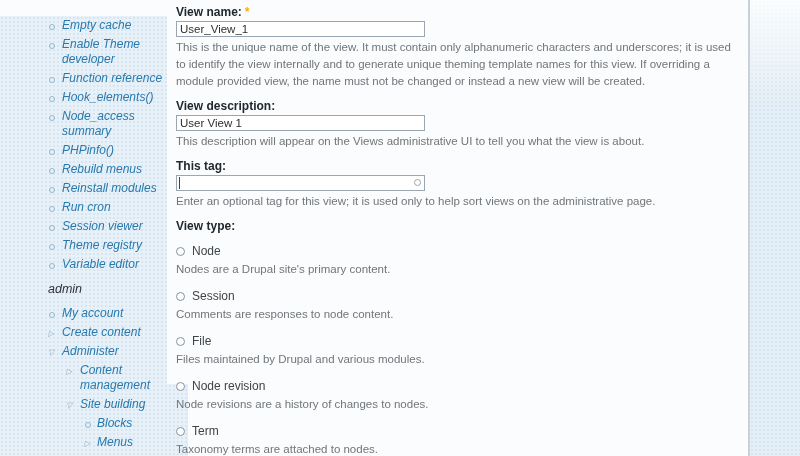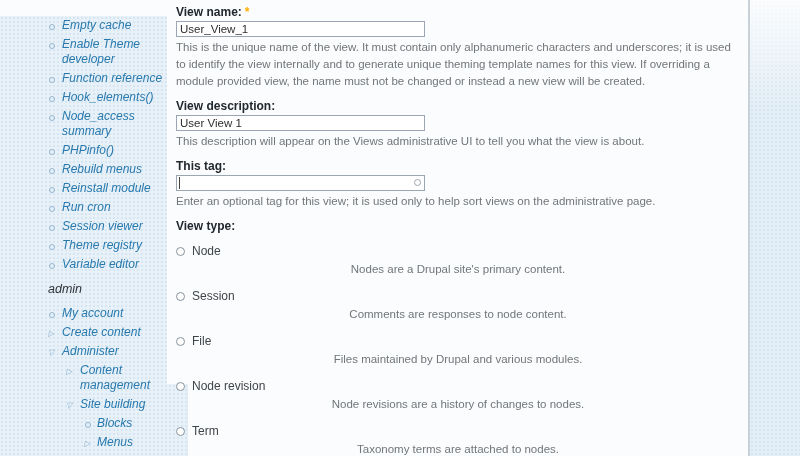--- a/index.html
+++ b/index.html
@@ -72,21 +72,21 @@
   .caret { position:absolute; left:3px; top:2px; width:1px; height:12px; background:#444; }
 
   .option { margin-top:11px; }
   .opt-row { line-height:15px; cursor:default; }
   .radio {
     display:inline-block; width:9px; height:9px; margin-right:7px;
     border:1px solid #87939e; border-radius:50%; background:#fdfdfd;
     vertical-align:-1px; position:relative;
   }
   .opt-label { color:#3f4449; }
-  .option .fhelp { margin-top:2px;text-align:center; }
+  .option .fhelp { margin-top:2px; }
 
   
   .right-strip {
     position:absolute; left:748px; top:0; width:52px; height:456px;
     border-left:2px solid #c9d1d8;
     background-color:#e4eef6;
     background-image:
       linear-gradient(to bottom, rgba(255,255,255,0.85), rgba(255,255,255,0) 110px),
       radial-gradient(circle, #d5e5f1 26%, rgba(0,0,0,0) 27%);
     background-size:auto, 4px 4px;
@@ -97,21 +97,21 @@
 
 <div class="sidebar">
   <ul class="menu" id="tools-list">
       <li class="mi lvl1"><span class="bullet circle"></span><a class="mlabel">Empty cache</a></li>
       <li class="mi lvl1"><span class="bullet circle"></span><a class="mlabel">Enable Theme developer</a></li>
       <li class="mi lvl1"><span class="bullet circle"></span><a class="mlabel">Function reference</a></li>
       <li class="mi lvl1"><span class="bullet circle"></span><a class="mlabel">Hook_elements()</a></li>
       <li class="mi lvl1"><span class="bullet circle"></span><a class="mlabel">Node_access summary</a></li>
       <li class="mi lvl1"><span class="bullet circle"></span><a class="mlabel">PHPinfo()</a></li>
       <li class="mi lvl1"><span class="bullet circle"></span><a class="mlabel">Rebuild menus</a></li>
-      <li class="mi lvl1"><span class="bullet circle"></span><a class="mlabel">Reinstall module</a></li>
+      <li class="mi lvl1"><span class="bullet circle"></span><a class="mlabel">Reinstall modules</a></li>
       <li class="mi lvl1"><span class="bullet circle"></span><a class="mlabel">Run cron</a></li>
       <li class="mi lvl1"><span class="bullet circle"></span><a class="mlabel">Session viewer</a></li>
       <li class="mi lvl1"><span class="bullet circle"></span><a class="mlabel">Theme registry</a></li>
       <li class="mi lvl1"><span class="bullet circle"></span><a class="mlabel">Variable editor</a></li>
     </ul>
   <div class="block-title">admin</div>
   <ul class="menu" id="admin-list">
       <li class="mi lvl1"><span class="bullet circle"></span><a class="mlabel">My account</a></li>
       <li class="mi lvl1"><span class="bullet collapsed"></span><a class="mlabel">Create content</a></li>
       <li class="mi lvl1"><span class="bullet expanded"></span><a class="mlabel">Administer</a></li>

